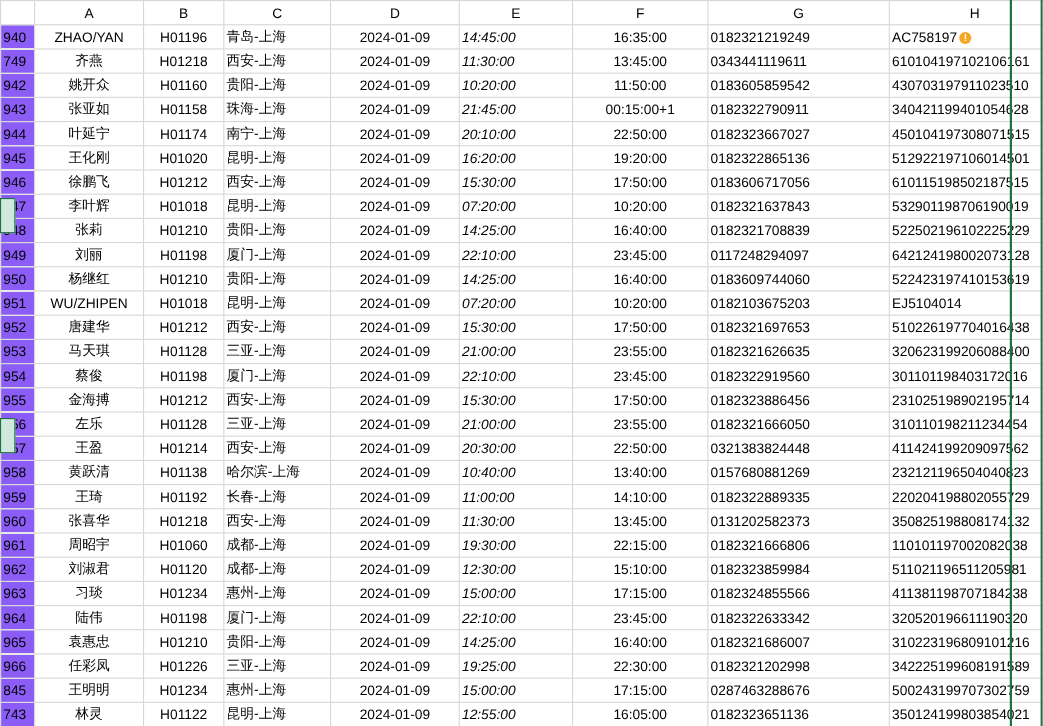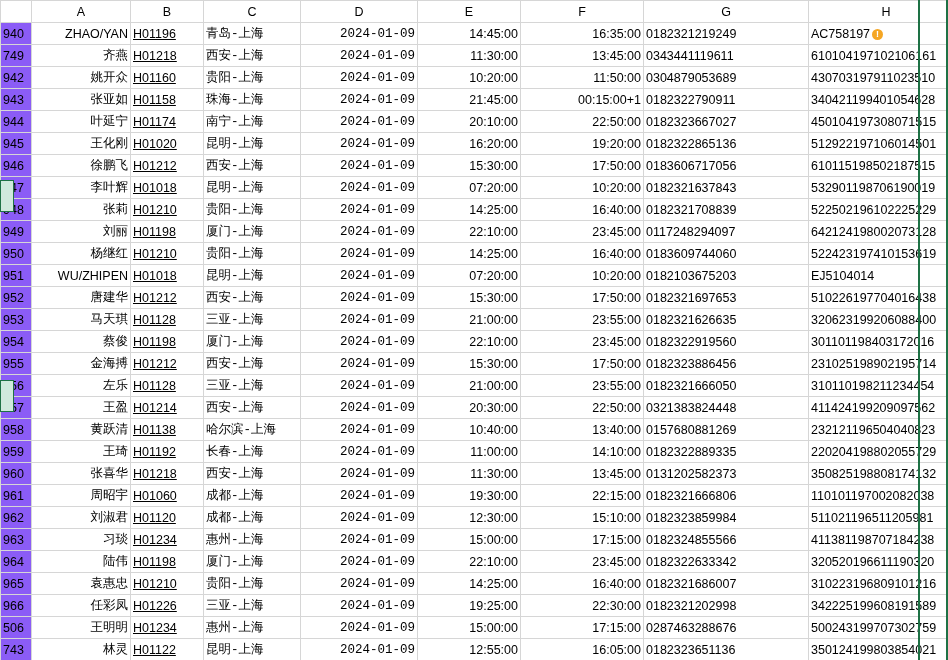--- a/index.html
+++ b/index.html
@@ -41,26 +41,26 @@
   
   td.rownum{
     background:#8b5cf6;
     border:1px solid #bfbfbf;
     text-align:left;
     font-size:11.5px;
     color:#000;
     padding:0;
     font-weight:bold;
   }
-  td.c-name{text-align:right;}
-  td.c-id{text-align:left;padding-left:4px;text-decoration:underline;}
-  td.c-route{text-align:left;padding-left:6px;font-family:Liberation Mono, monospace;}
-  td.c-date{text-align:right;font-family:Liberation Mono, monospace;}
-  td.c-t1{text-align:right;}
-  td.c-t2{text-align:right;padding-left:6px;}
+  td.c-name{text-align:center;}
+  td.c-id{text-align:center;padding-left:4px;}
+  td.c-route{text-align:left;padding-left:6px;}
+  td.c-date{text-align:center;}
+  td.c-t1{text-align:left;font-style:italic;}
+  td.c-t2{text-align:center;padding-left:6px;}
   td.c-num1{text-align:left;padding-left:4px;margin-top:20px;}
   td.c-num2{text-align:left;padding-left:4px;}
   .w-rn{width:26px;}
   .w-a{width:94px;}
   .w-b{width:68px;}
   .w-c{width:92px;}
   .w-d{width:112px;}
   .w-e{width:98px;}
   .w-f{width:118px;}
   .w-g{width:160px;}
@@ -133,21 +133,21 @@
           <td class="c-num2 w-h">610104197102106161</td>
         </tr>
         <tr>
           <td class="rownum w-rn">942</td>
           <td class="c-name w-a">姚开众</td>
           <td class="c-id w-b">H01160</td>
           <td class="c-route w-c">贵阳-上海</td>
           <td class="c-date w-d">2024-01-09</td>
           <td class="c-t1 w-e">10:20:00</td>
           <td class="c-t2 w-f">11:50:00</td>
-          <td class="c-num1 w-g">0304879053689</td>
+          <td class="c-num1 w-g">0183605859542</td>
           <td class="c-num2 w-h">430703197911023510</td>
         </tr>
         <tr>
           <td class="rownum w-rn">943</td>
           <td class="c-name w-a">张亚如</td>
           <td class="c-id w-b">H01158</td>
           <td class="c-route w-c">珠海-上海</td>
           <td class="c-date w-d">2024-01-09</td>
           <td class="c-t1 w-e">21:45:00</td>
           <td class="c-t2 w-f">00:15:00+1</td>
@@ -401,21 +401,21 @@
           <td class="c-name w-a">任彩凤</td>
           <td class="c-id w-b">H01226</td>
           <td class="c-route w-c">三亚-上海</td>
           <td class="c-date w-d">2024-01-09</td>
           <td class="c-t1 w-e">19:25:00</td>
           <td class="c-t2 w-f">22:30:00</td>
           <td class="c-num1 w-g">0182321202998</td>
           <td class="c-num2 w-h">342225199608191589</td>
         </tr>
         <tr>
-          <td class="rownum w-rn">506</td>
+          <td class="rownum w-rn">845</td>
           <td class="c-name w-a">王明明</td>
           <td class="c-id w-b">H01234</td>
           <td class="c-route w-c">惠州-上海</td>
           <td class="c-date w-d">2024-01-09</td>
           <td class="c-t1 w-e">15:00:00</td>
           <td class="c-t2 w-f">17:15:00</td>
           <td class="c-num1 w-g">0287463288676</td>
           <td class="c-num2 w-h">500243199707302759</td>
         </tr>
         <tr>

